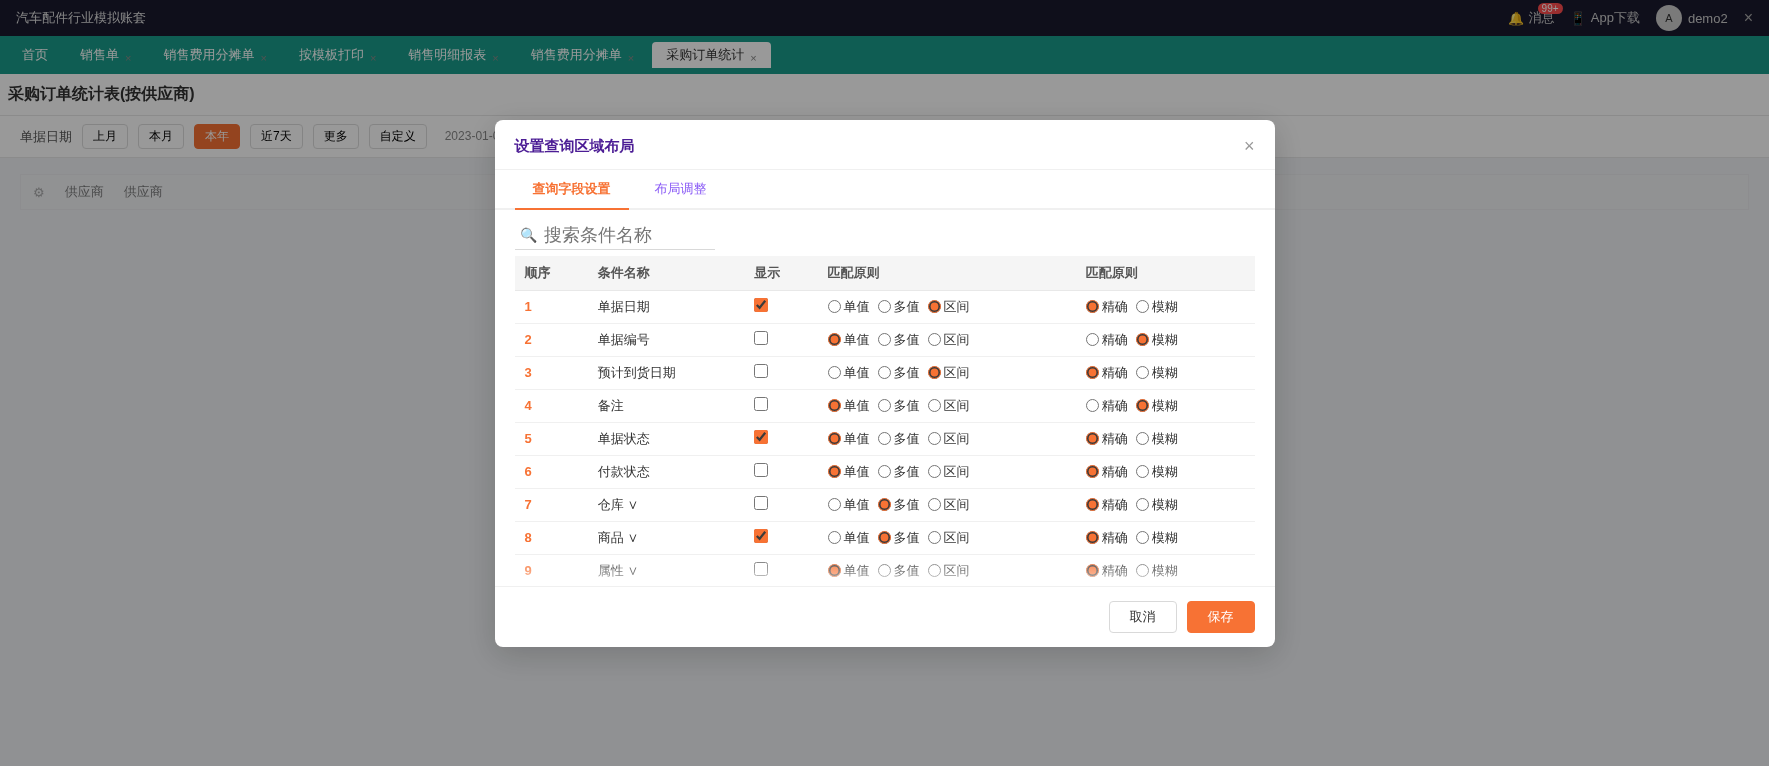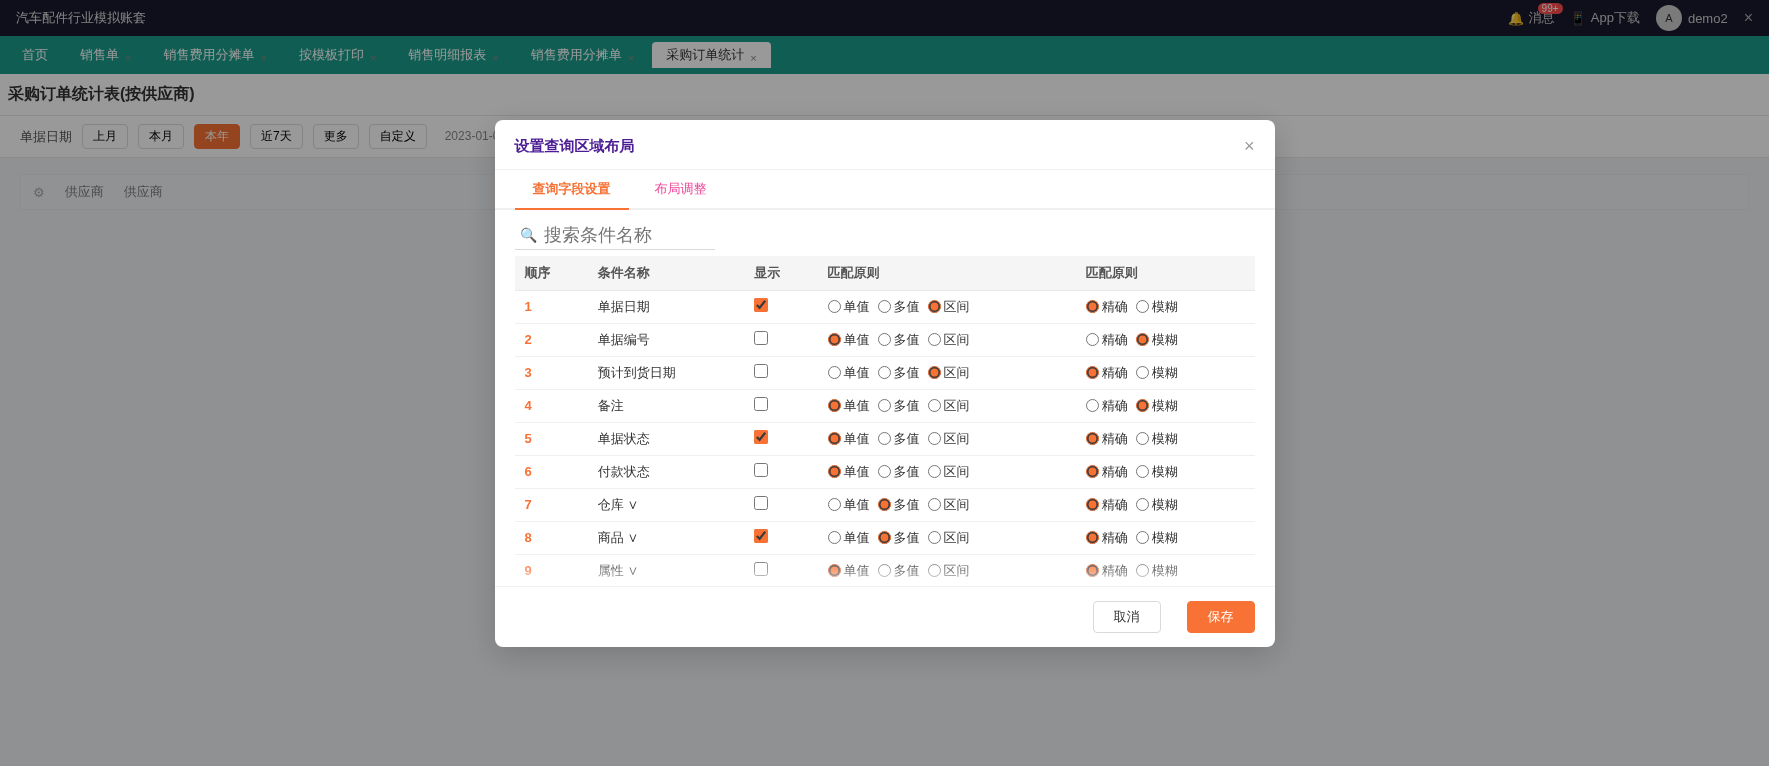--- a/index.html
+++ b/index.html
@@ -96,21 +96,21 @@
     }
     .dialog-title { font-size: 15px; font-weight: bold; color: #4c1d95; padding-bottom: 12px; }
     .dialog-close { font-size: 18px; color: #999; cursor: pointer; padding-bottom: 12px; }
 
     
     .dialog-tabs { display: flex; gap: 8px; padding: 0 20px; border-bottom: 2px solid #f0f0f0; }
     .dialog-tab {
       padding: 10px 18px;
       font-size: 13px;
       cursor: pointer;
-      color: #ec4899;
+      color: #8b5cf6;
       border-bottom: 2px solid transparent;
       margin-bottom: -2px;
     }
     .dialog-tab.active { color: #f77234; border-bottom: 2px solid #f77234; font-weight: bold; }
 
     
     .dialog-search {
       padding: 12px 20px 6px 20px;
       display: flex; align-items: center; gap: 6px;
     }
@@ -135,21 +135,21 @@
     .radio-group { display: flex; gap: 8px; align-items: center; }
     .radio-item { display: flex; align-items: center; gap: 3px; cursor: pointer; }
     .radio-item input[type=radio] { accent-color: #f77234; cursor: pointer; }
 
     
     input[type=checkbox] { accent-color: #f77234; cursor: pointer; width: 14px; height: 14px; }
 
     
     .dialog-footer {
       padding: 14px 20px;
-      display: flex; justify-content: flex-end; gap: 26px;
+      display: flex; justify-content: flex-end; gap: 10px;
       border-top: 1px solid #f0f0f0;
     }
     .btn-cancel { background: #fff; color: #333; border: 1px solid #d9d9d9; padding: 6px 20px; border-radius: 4px; cursor: pointer; font-size: 13px; }
     .btn-save { background: #f77234; color: #fff; border: 1px solid #f77234; padding: 6px 20px; border-radius: 4px; cursor: pointer; font-size: 13px; }
 
     
     .cond-table-wrap { position: relative; overflow: hidden; max-height: 330px; }
     .cond-table-wrap::after {
       content: ''; position: absolute; bottom: 0; left: 0; right: 0; height: 30px;
       background: linear-gradient(transparent, rgba(255,255,255,0.7));

